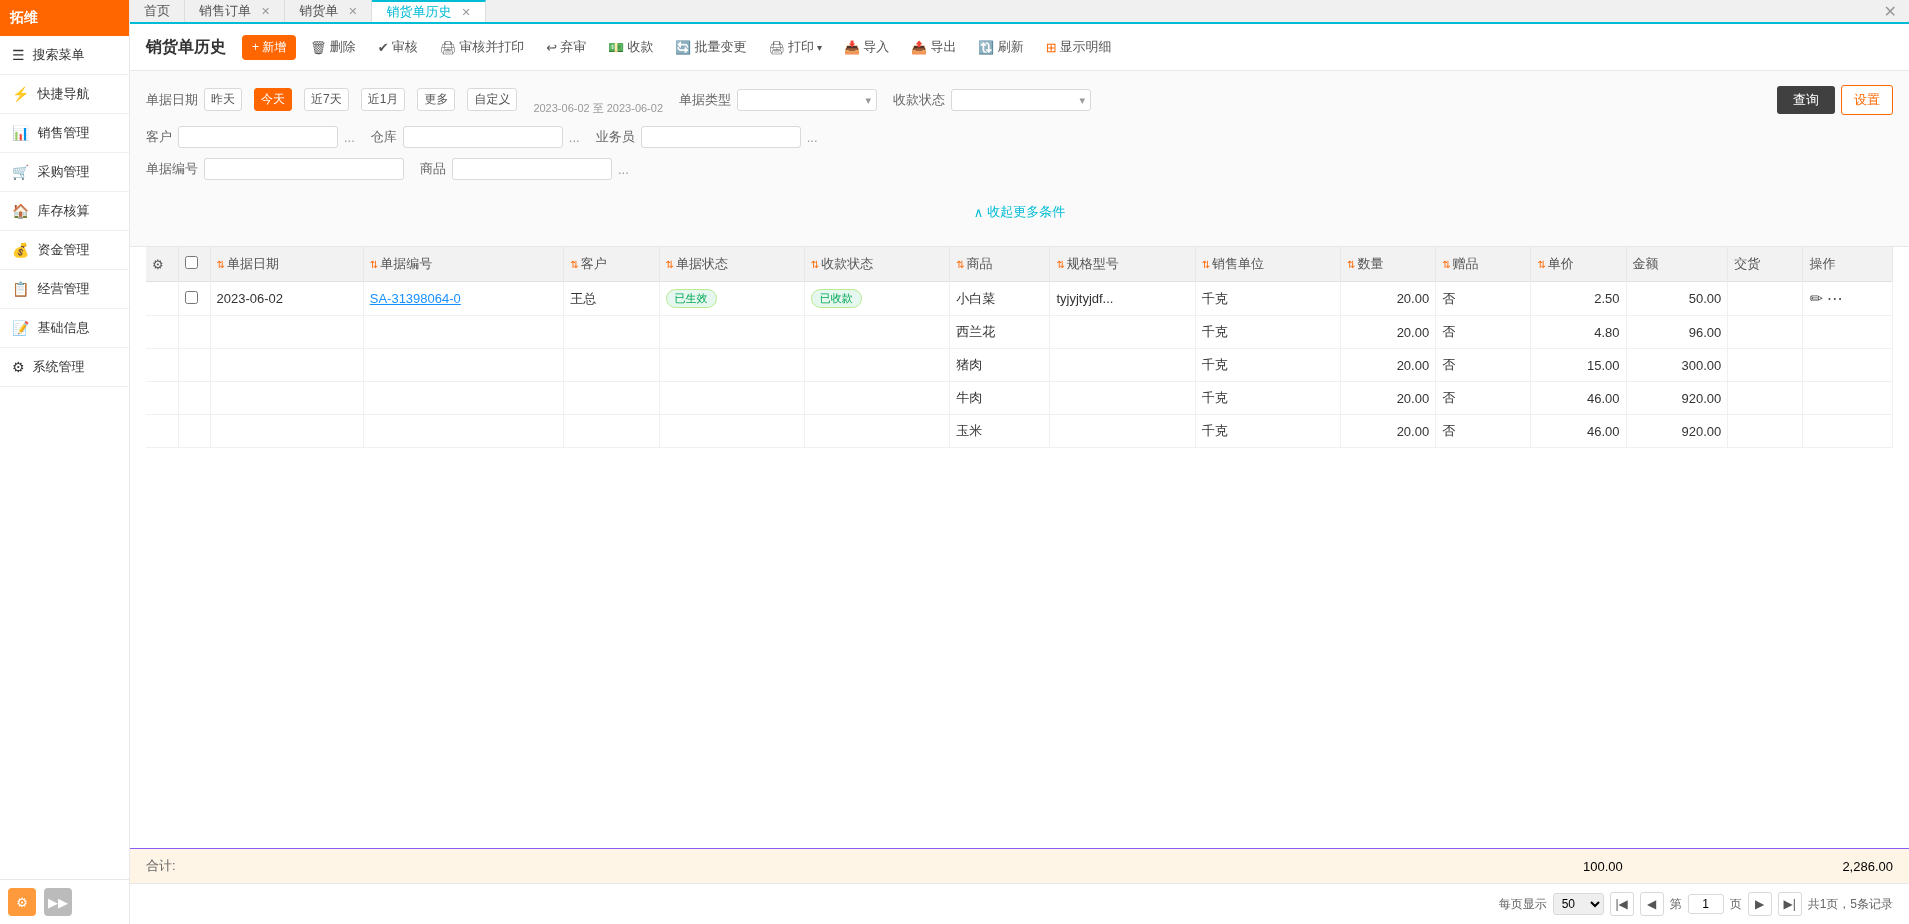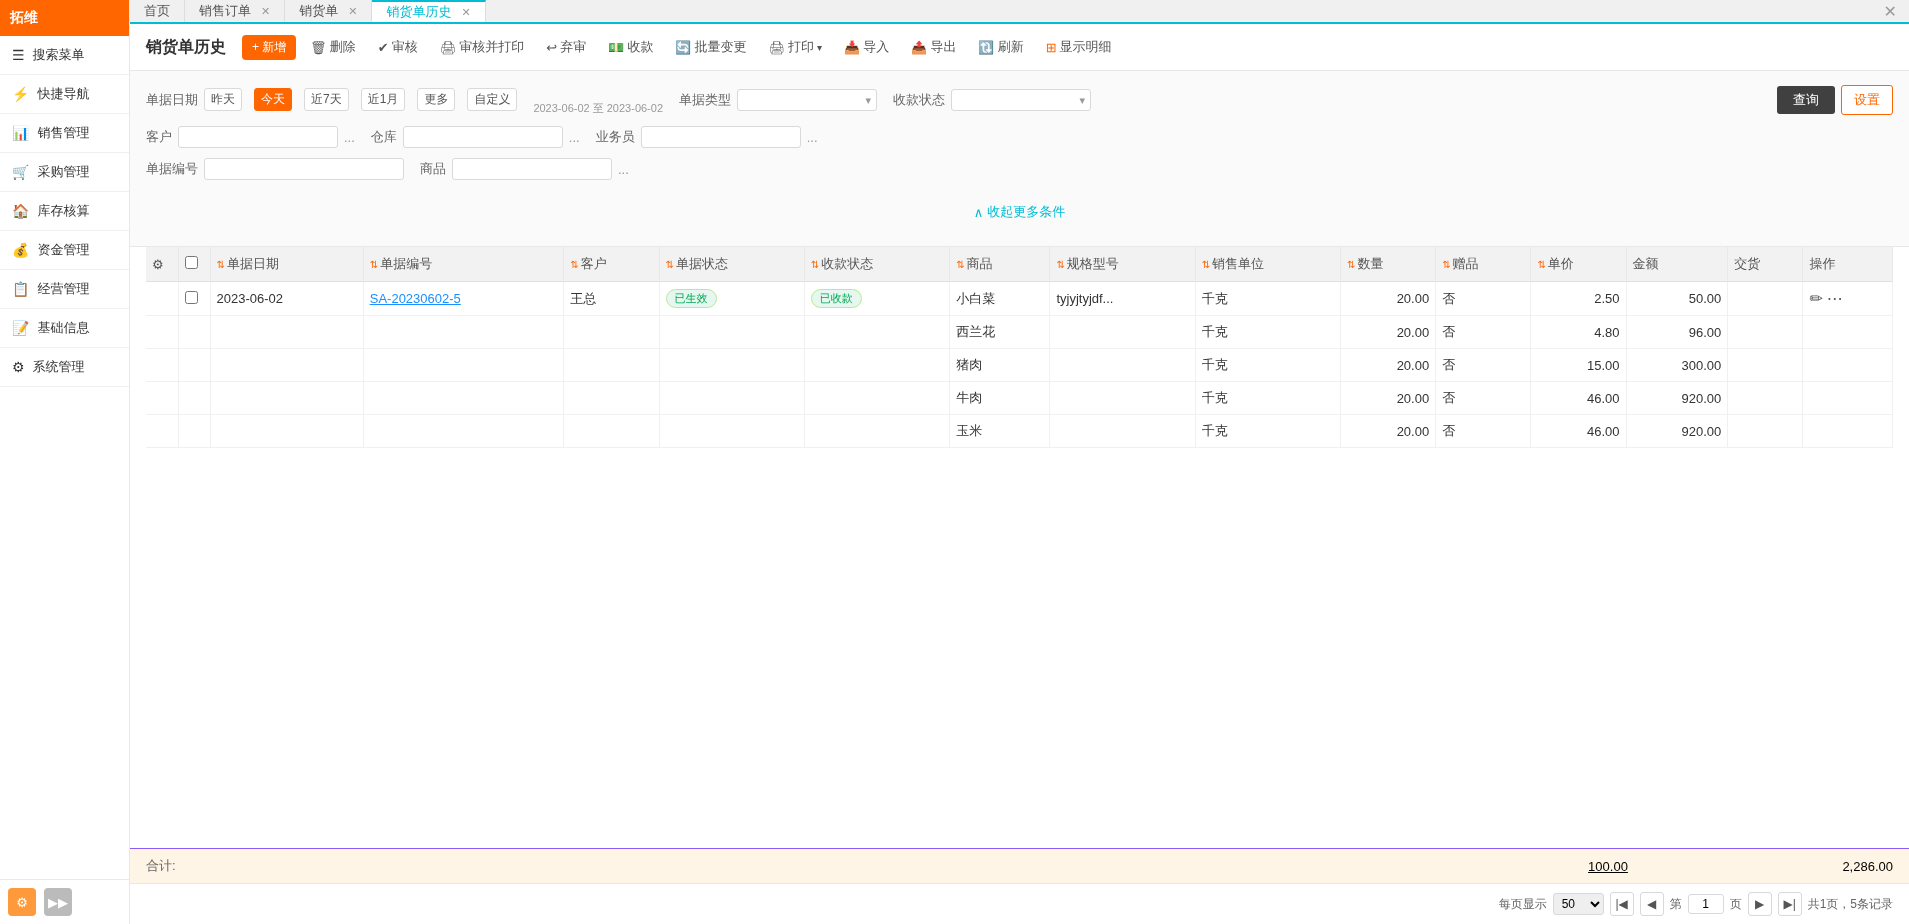--- a/index.html
+++ b/index.html
@@ -580,21 +580,21 @@
             <th>金额</th>
             <th>交货</th>
             <th>操作</th>
           </tr>
         </thead>
         <tbody id="table-body">
         <tr>
       <td></td>
       <td><input type="checkbox" style=""></td>
       <td>2023-06-02</td>
-      <td><span class="link-text">SA-20230602-5</span></td>
+      <td><span class="link-text">SA-31398064-0</span></td>
       <td>王总</td>
       <td><span class="status-badge status-valid">已生效</span></td>
       <td><span class="status-badge status-collected">已收款</span></td>
       <td>小白菜</td>
       <td>tyjyjtyjdf...</td>
       <td>千克</td>
       <td style="text-align:right;">20.00</td>
       <td>否</td>
       <td style="text-align:right;">2.50</td>
       <td style="text-align:right;">50.00</td>
@@ -678,21 +678,21 @@
       <td></td>
       <td></td>
     </tr>
           </tbody>
       </table>
     </div>
 
     <div class="table-footer">
       <span class="footer-total-label">合计:</span>
       <span style="flex:1;"></span>
-      <span style="width:80px; text-align:center; padding-right:30px;text-decoration:underline;">100.00</span>
+      <span style="width:80px; text-align:left; padding-right:30px;">100.00</span>
       <span style="width:60px;"></span>
       <span style="width:80px;"></span>
       <span style="width:90px; text-align:right;">2,286.00</span>
     </div>
 
     <div class="pagination-bar">
       <span class="pagination-label">每页显示</span>
       <select class="page-size-select">
         <option>50</option>
         <option>100</option>

